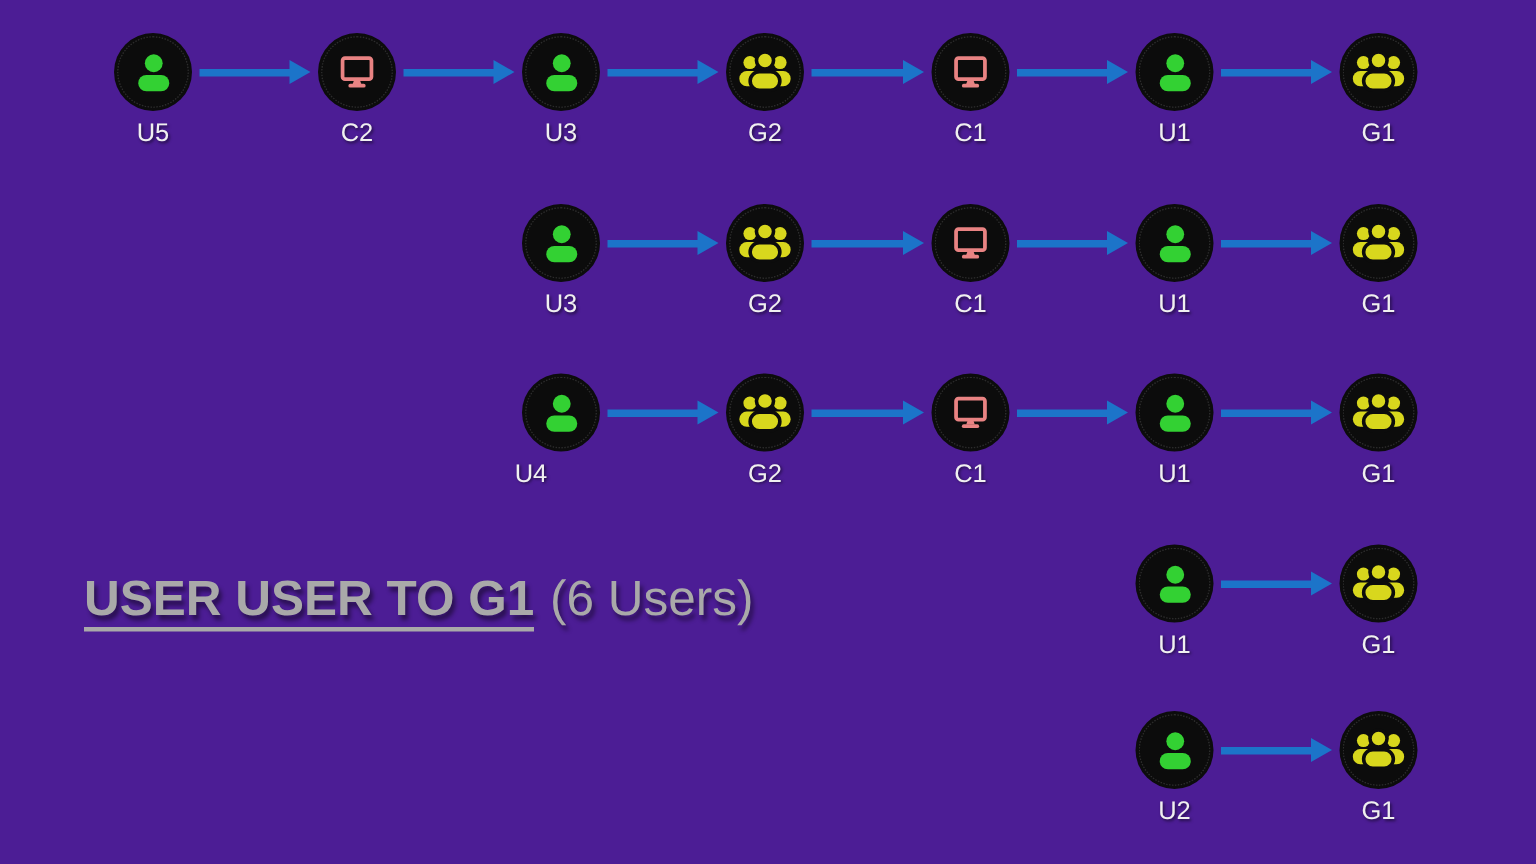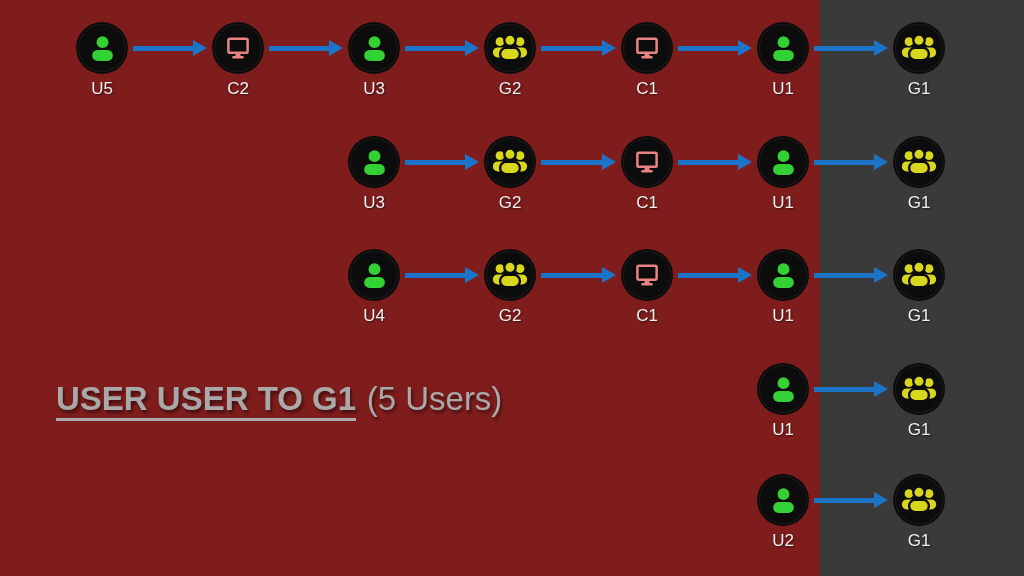--- a/index.html
+++ b/index.html
@@ -1,21 +1,21 @@
 <!DOCTYPE html>
 <html><head>
 <meta charset="utf-8">
 <style>
   html, body { margin: 0; padding: 0; }
   body {
     width: 1024px; height: 576px; overflow: hidden;
     background: #3a3a3a;
     font-family: "Liberation Sans", sans-serif;
   }
-  .slide { position: relative; width: 820px; height: 576px; background: #7f1d1d; }
+  .slide { position: relative; width: 1024px; height: 576px; background: #4c1d95; }
 
   
   .diagram-layer { position: absolute; inset: 0; }
 
   .node {
     position: absolute; width: 52px; height: 52px;
     margin: -26px 0 0 -26px;
     border-radius: 50%;
     background: #0c0c0c;
     display: flex; align-items: center; justify-content: center;
@@ -240,21 +240,21 @@
       <div class="arrow" style="left: 814px; width: 74px; top: 275px;">
         <div class="shaft" style="background: rgb(28, 116, 201);"></div>
         <div class="head" style="border-left-color: rgb(28, 116, 201);"></div>
       </div>
       <div class="node" style="left: 374px; top: 275px;">
         <svg width="31" height="31" viewBox="0 0 24 24" fill="#33d133">
           <circle cx="12" cy="7.1" r="4.6"></circle>
           <rect x="4" y="13.1" width="16" height="8.5" rx="4.2"></rect>
         </svg>
       </div>
-      <div class="node-label" style="left: 374px; top: 306px;">U4</div>
+      <div class="node-label" style="left: 354px; top: 306px;">U4</div>
       <div class="node" style="left: 510px; top: 275px;">
         <svg width="36" height="36" viewBox="0 0 24 24" fill="#d8d71d">
           <circle cx="5.3" cy="7.8" r="2.9"></circle>
           <rect x="0.6" y="11.6" width="9.4" height="6.7" rx="3.3"></rect>
           <circle cx="18.7" cy="7.8" r="2.9"></circle>
           <rect x="14" y="11.6" width="9.4" height="6.7" rx="3.3"></rect>
           <g stroke="#0c0c0c" stroke-width="1.6">
             <circle cx="12" cy="6.9" r="3.8"></circle>
             <rect x="5.4" y="11.9" width="13.2" height="8.2" rx="4.1"></rect>
           </g>
@@ -333,16 +333,16 @@
           <g stroke="#0c0c0c" stroke-width="1.6">
             <circle cx="12" cy="6.9" r="3.8"></circle>
             <rect x="5.4" y="11.9" width="13.2" height="8.2" rx="4.1"></rect>
           </g>
         </svg>
       </div>
       <div class="node-label" style="left: 919px; top: 531px;">G1</div>
     </div>
 
   <div class="title-block">
-    <h1><span class="title-main">USER USER TO G1</span><span class="title-suffix">(5 Users)</span></h1>
+    <h1><span class="title-main">USER USER TO G1</span><span class="title-suffix">(6 Users)</span></h1>
   </div>
 
 </div>
 
 </body></html>

